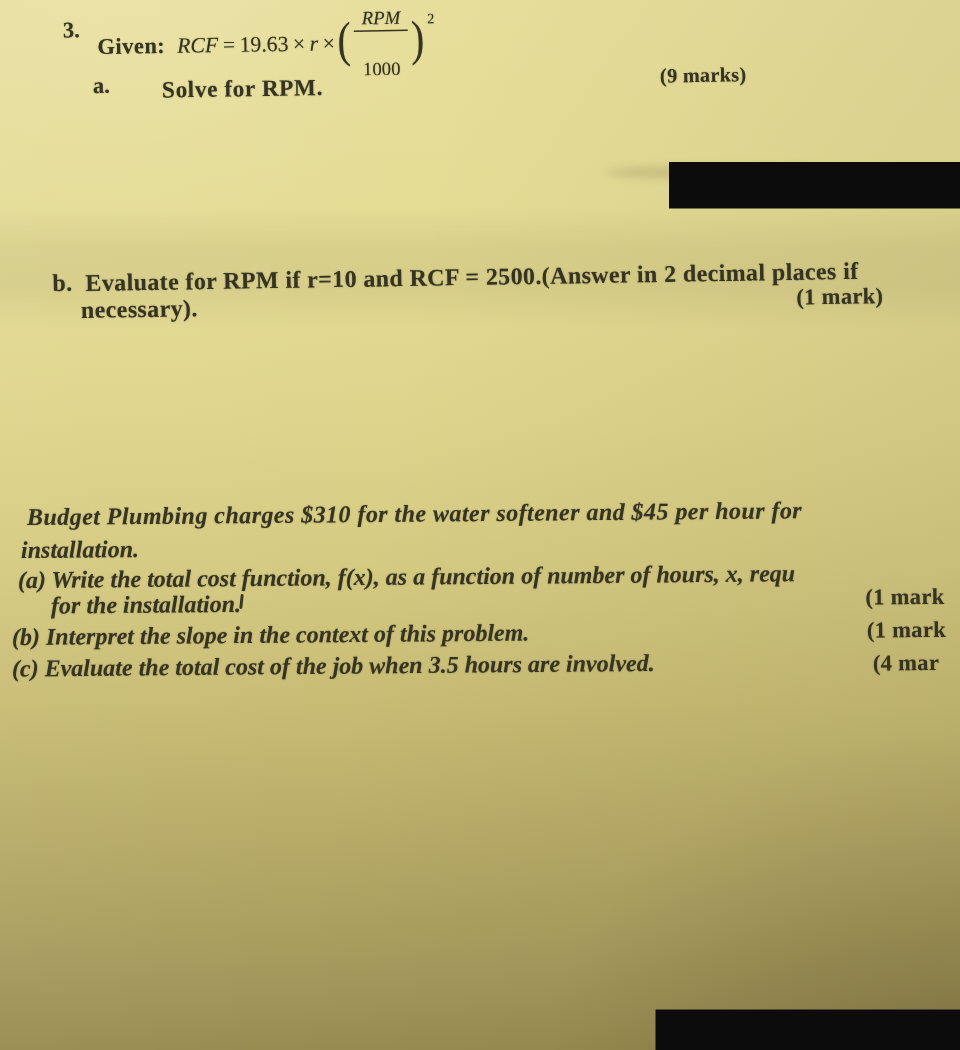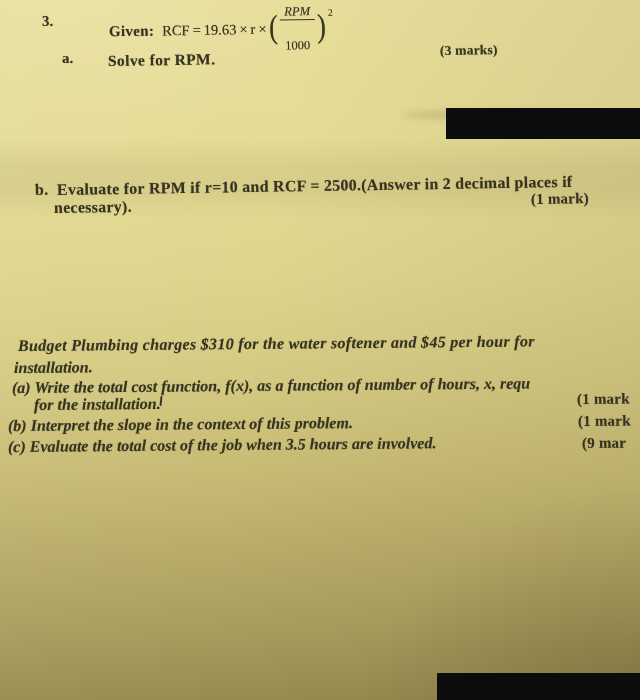--- a/index.html
+++ b/index.html
@@ -28,22 +28,22 @@
   .sm{font-size:13.5px;letter-spacing:.2px;}
   .sm2{font-size:15px;letter-spacing:.2px;}
   
   .formula{
     position:absolute;left:65px;top:11px;height:42px;
     display:flex;align-items:center;gap:3px;
     color:#363321;font-weight:normal;
     text-shadow:0 0 .8px rgba(54,51,33,.5);
     transform:rotate(-0.9deg);transform-origin:left center;
   }
-  .formula .lbl{font-weight:bold;font-size:15px;margin-right:5px;letter-spacing:.3px;margin-left:44px;}
-  .formula .mi{font-size:14.5px;}
+  .formula .lbl{font-weight:bold;font-size:15px;margin-right:5px;letter-spacing:.3px;}
+  .formula .mi{font-style:italic;font-size:14.5px;}
   .formula .mn,.formula .mo{font-size:14.5px;}
   .paren{font-size:33px;font-weight:400;line-height:1;transform:scaleX(.8);margin:0 -2px;padding-bottom:4px;}
   .frac{display:inline-flex;flex-direction:column;align-items:center;font-size:12.5px;line-height:1.15;}
   .frac .num{font-style:italic;border-bottom:1.3px solid #363321;padding:0 5px 1px;}
   .frac .den{padding-top:18px;}
   .sup{font-size:9.5px;align-self:flex-start;margin-top:1px;}
   
   .shadow-band{
     position:absolute;left:0;top:138px;width:640px;height:82px;
     background:linear-gradient(180deg, rgba(60,50,18,0) 0%, rgba(60,50,18,.07) 35%, rgba(60,50,18,.07) 65%, rgba(60,50,18,0) 100%);
@@ -75,21 +75,21 @@
     <span class="mo">×</span>
     <span class="paren">(</span>
     <span class="frac">
       <span class="num">RPM</span>
       <span class="den">1000</span>
     </span>
     <span class="paren">)</span>
     <span class="sup">2</span>
   </div>
 
-  <div class="t sm r9" style="left:440px;top:43px;">(3 marks)</div>
+  <div class="t sm r9" style="left:440px;top:43px;">(9 marks)</div>
 
   <div class="t fs15 r9" style="left:62px;top:50px;">a.</div>
   <div class="t fs155 r9" style="left:108px;top:52px;">Solve for RPM.</div>
 
   <div class="bar" style="left:446px;top:108px;width:194px;height:31px;"></div>
 
   <div class="t fs16 r9" style="left:35px;top:181px;">b.</div>
   <div class="t fs16 r9" style="left:57px;top:181px;">Evaluate for RPM if r=10 and RCF = 2500.(Answer in 2 decimal places if</div>
   <div class="t fs16 r9" style="left:54px;top:199px;">necessary).</div>
   <div class="t sm2 r9" style="left:531px;top:191px;">(1 mark)</div>
@@ -99,17 +99,17 @@
 
   <div class="t fsq4 it r5" style="left:12px;top:379px;">(a) Write the total cost function, f(x), as a function of number of hours, x, requ</div>
   <div class="t fsq4 it r5" style="left:34px;top:396px;">for the installation.</div>
   <div class="tick"></div>
   <div class="t sm2 r5" style="left:577px;top:391px;">(1 mark</div>
 
   <div class="t fsq4 it r5" style="left:8px;top:417px;">(b) Interpret the slope in the context of this problem.</div>
   <div class="t sm2 r5" style="left:578px;top:413px;">(1 mark</div>
 
   <div class="t fsq4 it r5" style="left:8px;top:438px;">(c) Evaluate the total cost of the job when 3.5 hours are involved.</div>
-  <div class="t sm2 r5" style="left:582px;top:435px;">(9 mar</div>
+  <div class="t sm2 r5" style="left:582px;top:435px;">(4 mar</div>
 
   <div class="bar" style="left:437px;top:673px;width:203px;height:27px;"></div>
 
 </div>
 
 </body></html>

